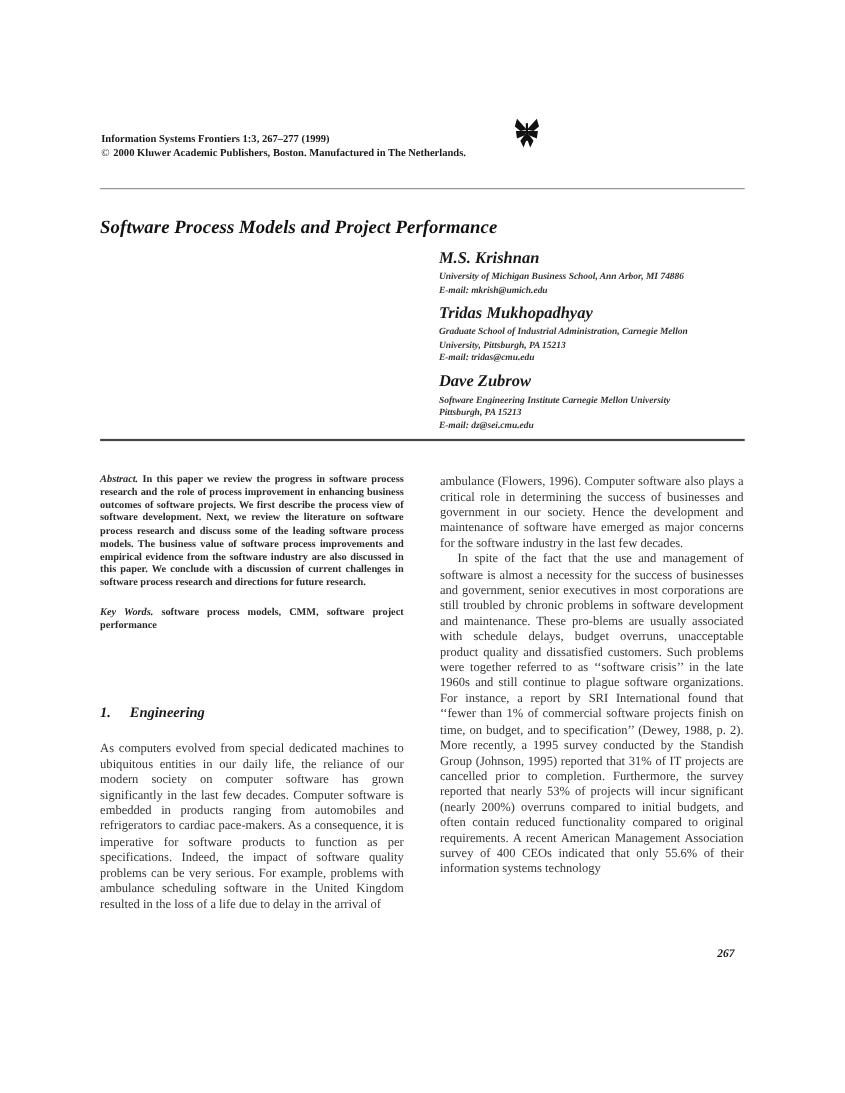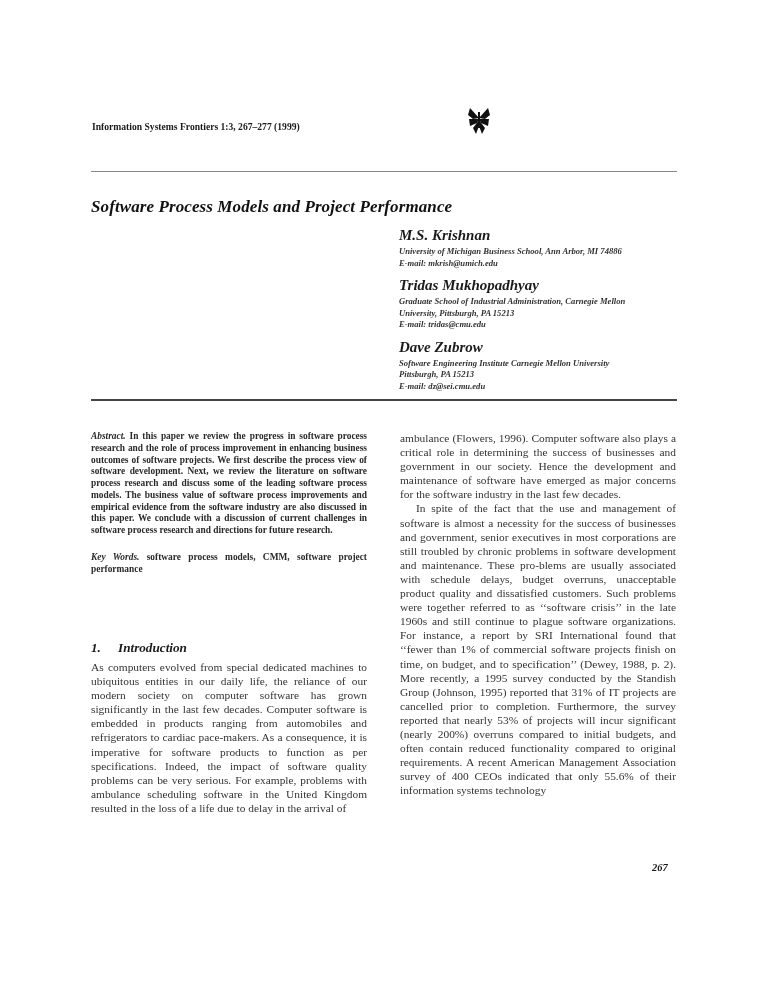--- a/index.html
+++ b/index.html
@@ -127,41 +127,42 @@
       font-size: 11.4px;
       line-height: 14.1px;
       color: #333;
       margin: 0;
       text-align: justify;
       text-align-last: left;
     }
     .intro-text {
       position: absolute;
       left: 91px;
-      top: 660px;
+      top: 674px;
       width: 276px;
     }
     .indent { text-indent: 16px; }
     .page-number {
       position: absolute;
       left: 652px;
       top: 862px;
       font-size: 10.5px;
       font-weight: bold;
       font-style: italic;
       color: #1a1a1a;
     }
   </style>
 </head>
 <body>
 
 <div class="page">
 
   <div class="journal-info">
     <div>Information Systems Frontiers 1:3, 267–277 (1999)</div>
+    <div><span class="copyright-sym">©</span> <span>2000 Kluwer Academic Publishers, Boston. Manufactured in The Netherlands.</span></div>
   </div>
 
   <div class="publisher-logo">
     <svg width="24" height="30" viewBox="0 0 24 30">
       <path d="M12 12 L3 2 L1 9 L6 13 Z" fill="#111"></path>
       <path d="M12 12 L21 2 L23 9 L18 13 Z" fill="#111"></path>
       <path d="M12 13 L2 13 L3 20 L10 17 Z" fill="#111"></path>
       <path d="M12 13 L22 13 L21 20 L14 17 Z" fill="#111"></path>
       <path d="M12 14 L6 22 L9 28 L12 20 Z" fill="#111"></path>
       <path d="M12 14 L18 22 L15 28 L12 20 Z" fill="#111"></path>
@@ -193,21 +194,21 @@
     </div>
   </div>
 
   <div class="rule rule-bottom"></div>
 
   <div class="col col-left">
     <p class="abstract"><span class="label">Abstract.</span> <span>In this paper we review the progress in software process research and the role of process improvement in enhancing business outcomes of software projects. We first describe the process view of software development. Next, we review the literature on software process research and discuss some of the leading software process models. The business value of software process improvements and empirical evidence from the software industry are also discussed in this paper. We conclude with a discussion of current challenges in software process research and directions for future research.</span></p>
     <p class="keywords"><span class="label">Key Words.</span> <span>software process models, CMM, software project performance</span></p>
   </div>
 
-  <h2 class="section-heading"><span class="num">1.</span><span>Introduction</span></h2>
+  <h2 class="section-heading"><span class="num">1.</span><span>Engineering</span></h2>
 
   <div class="intro-text">
     <p class="body-text">As computers evolved from special dedicated machines to ubiquitous entities in our daily life, the reliance of our modern society on computer software has grown significantly in the last few decades. Computer software is embedded in products ranging from automobiles and refrigerators to cardiac pace-makers. As a consequence, it is imperative for software products to function as per specifications. Indeed, the impact of software quality problems can be very serious. For example, problems with ambulance scheduling software in the United Kingdom resulted in the loss of a life due to delay in the arrival of</p>
   </div>
 
   <div class="col col-right">
     <p class="body-text">ambulance (Flowers, 1996). Computer software also plays a critical role in determining the success of businesses and government in our society. Hence the development and maintenance of software have emerged as major concerns for the software industry in the last few decades.</p>
     <p class="body-text indent">In spite of the fact that the use and management of software is almost a necessity for the success of businesses and government, senior executives in most corporations are still troubled by chronic problems in software development and maintenance. These pro-blems are usually associated with schedule delays, budget overruns, unacceptable product quality and dissatisfied customers. Such problems were together referred to as ‘‘software crisis’’ in the late 1960s and still continue to plague software organizations. For instance, a report by SRI International found that ‘‘fewer than 1% of commercial software projects finish on time, on budget, and to specification’’ (Dewey, 1988, p. 2). More recently, a 1995 survey conducted by the Standish Group (Johnson, 1995) reported that 31% of IT projects are cancelled prior to completion. Furthermore, the survey reported that nearly 53% of projects will incur significant (nearly 200%) overruns compared to initial budgets, and often contain reduced functionality compared to original requirements. A recent American Management Association survey of 400 CEOs indicated that only 55.6% of their information systems technology</p>
   </div>
 

